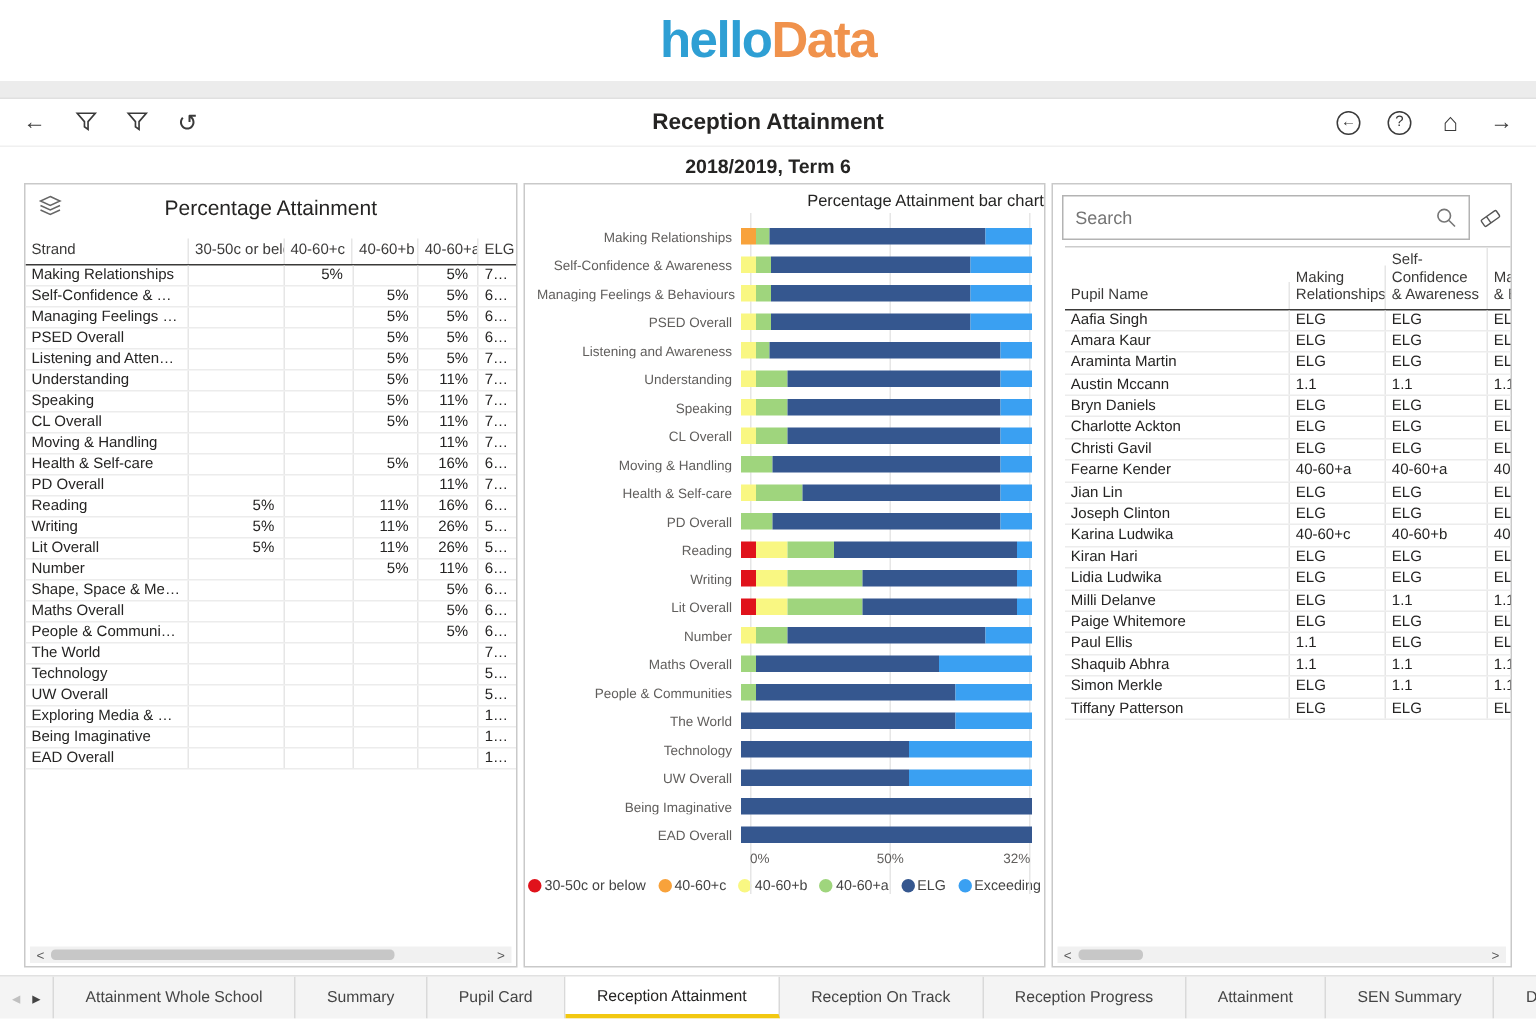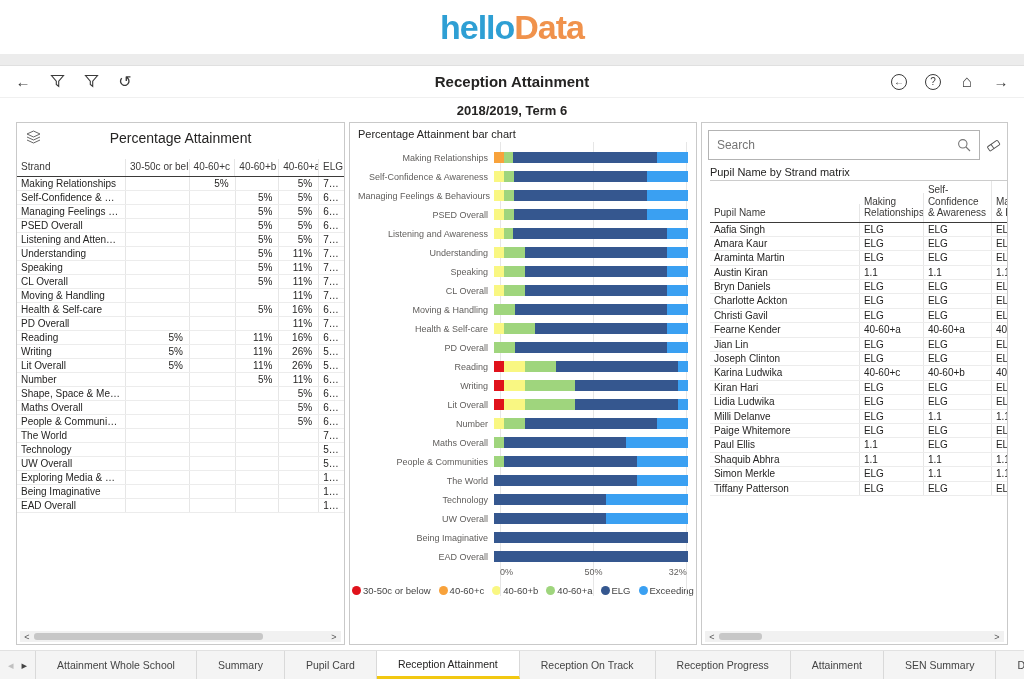--- a/index.html
+++ b/index.html
@@ -47,21 +47,21 @@
   .c0{width:110px;} .c1{width:64px;} .c2{width:46px;} .c3{width:44px;}
   .c4{width:40px;} .c5{width:25px; border-right:none;}
 
   .hscroll { position:absolute; bottom:2px; left:3px; right:3px; height:11px;
     background:#f1f1f1; display:flex; align-items:center; font-size:9px; color:#555; }
   .hs-arrow { width:14px; text-align:center; cursor:pointer; }
   .hs-track { flex:1; height:7px; position:relative; }
   .hs-thumb { position:absolute; top:0; height:7px; background:#c7c7c7; border-radius:3px; }
 
   
-  .chart-title { font-size:11px; padding:5px 0 2px 8px; color:#252423; }
+  .chart-title { font-size:11px; padding:5px 0 2px 8px; color:#252423;text-align:right; }
   .chart-area { position:relative; padding:6px 8px 0 8px; }
   .grid { position:absolute; top:0; bottom:0; left:150px; right:9px; }
   .grid div { position:absolute; top:0; bottom:0; width:1px; background:#e6e6e6; }
   .chart-row { display:flex; align-items:center; height:19px; position:relative; }
   .chart-label { width:136px; text-align:right; font-size:9px; color:#605e5c;
     padding-right:6px; white-space:nowrap; overflow:hidden; }
   .bar { flex:1; display:flex; height:11px; }
   .seg { height:11px; cursor:pointer; }
   .axis-row { display:flex; height:14px; font-size:9px; color:#605e5c; }
   .axis-spacer { width:142px; }
@@ -611,21 +611,20 @@
       </div>
       <span>
         <svg width="15" height="14" viewBox="0 0 16 15">
             <g transform="rotate(-35 8 8)">
               <rect x="1.5" y="5.5" width="13" height="5.5" rx="1" fill="none" stroke="#555" stroke-width="1"></rect>
               <line x1="6.5" y1="5.5" x2="6.5" y2="11" stroke="#555" stroke-width="1"></line>
             </g>
           </svg>
       </span>
     </div>
-    <div class="matrix-title">Pupil Name by Strand matrix</div>
     <div class="mtbl" id="matrix-table">
         <div class="mtbl-head">
           <span class="mcell m0">Pupil Name</span>
           <span class="mcell m1">Making Relationships</span>
           <span class="mcell m2">Self-Confidence &amp; Awareness</span>
           <span class="mcell m3">Managing Fee &amp; Behaviours</span>
         </div>
         <div class="mtbl-row">
           <span class="mcell m0">Aafia Singh</span>
           <span class="mcell m1">ELG</span>
@@ -638,21 +637,21 @@
           <span class="mcell m2">ELG</span>
           <span class="mcell m3">ELG</span>
         </div>
         <div class="mtbl-row">
           <span class="mcell m0">Araminta Martin</span>
           <span class="mcell m1">ELG</span>
           <span class="mcell m2">ELG</span>
           <span class="mcell m3">ELG</span>
         </div>
         <div class="mtbl-row">
-          <span class="mcell m0">Austin Kiran</span>
+          <span class="mcell m0">Austin Mccann</span>
           <span class="mcell m1">1.1</span>
           <span class="mcell m2">1.1</span>
           <span class="mcell m3">1.1</span>
         </div>
         <div class="mtbl-row">
           <span class="mcell m0">Bryn Daniels</span>
           <span class="mcell m1">ELG</span>
           <span class="mcell m2">ELG</span>
           <span class="mcell m3">ELG</span>
         </div>

